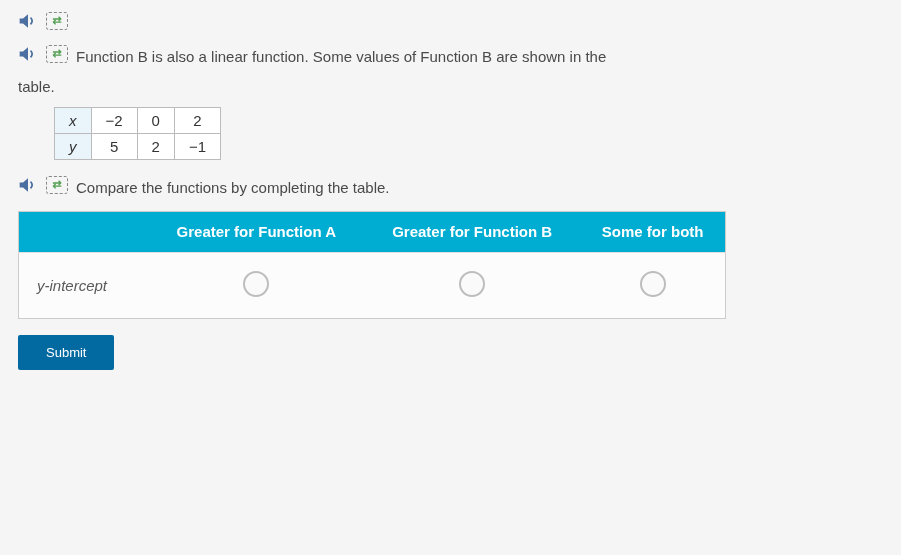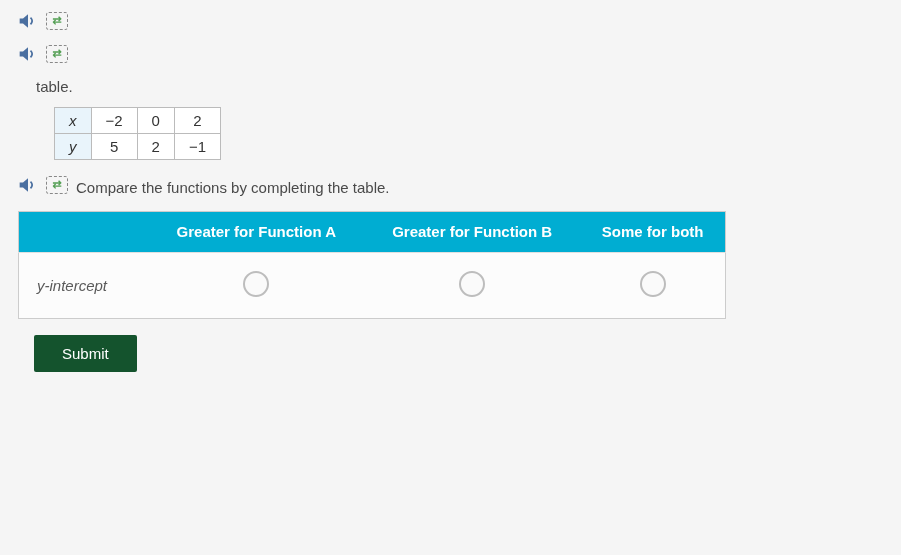--- a/index.html
+++ b/index.html
@@ -27,21 +27,21 @@
       padding: 1px 3px;
       font-size: 11px;
       color: #56a056;
       font-weight: bold;
       display: inline-flex;
       align-items: center;
       justify-content: center;
       height: 18px;
       min-width: 22px;
     }
-    .sub-text { color: #4a4a4a; margin-left: 18px; margin-bottom: 12px; }
+    .sub-text { color: #4a4a4a; margin-left: 0; margin-bottom: 12px; }
     .xy-table {
       border-collapse: collapse;
       margin: 6px 0 16px 36px;
     }
     .xy-table td, .xy-table th {
       border: 1px solid #bbb;
       padding: 4px 14px;
       text-align: center;
       font-size: 15px;
       color: #333;
@@ -85,28 +85,28 @@
     .radio-circle {
       width: 26px;
       height: 26px;
       border: 2px solid #bdbdbd;
       border-radius: 50%;
       display: inline-block;
       background: #fafafa;
       cursor: pointer;
     }
     .submit-btn {
-      background: #14532d;
+      background: #0369a1;
       color: #fff;
       border: none;
       padding: 10px 28px;
-      font-size: 15px;
+      font-size: 13px;
       cursor: pointer;
       border-radius: 2px;
-      margin-left: 16px;
+      margin-left: 0;
     }
   </style>
 </head>
 <body>
 
 
 
 
 <div class="prompt-line">
   <span class="speaker-icon">
@@ -120,20 +120,21 @@
 
 
 <div class="prompt-line">
   <span class="speaker-icon">
     <svg viewBox="0 0 24 20">
         <path d="M2 7 L6 7 L12 2 L12 18 L6 13 L2 13 Z" fill="#4a6fa0"></path>
         <path d="M15 6 Q19 10 15 14" stroke="#4a6fa0" stroke-width="2" fill="none"></path>
       </svg>
   </span>
   <span class="translate-icon">⇄</span>
+  <span class="indent-text">Function B is also a linear function. Some values of Function B are shown in the</span>
 </div>
 <div class="sub-text">table.</div>
 
 
 <table class="xy-table">
   <tbody>
       <tr>
     <td class="label-cell">x</td>
     <td>−2</td>
     <td>0</td>

